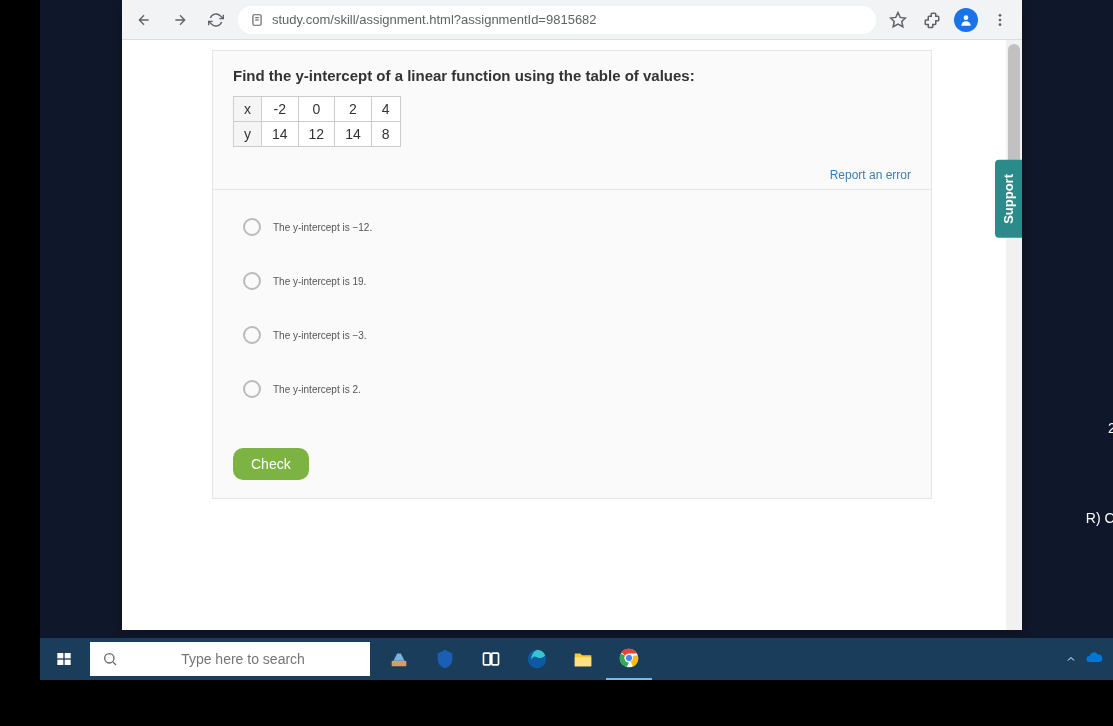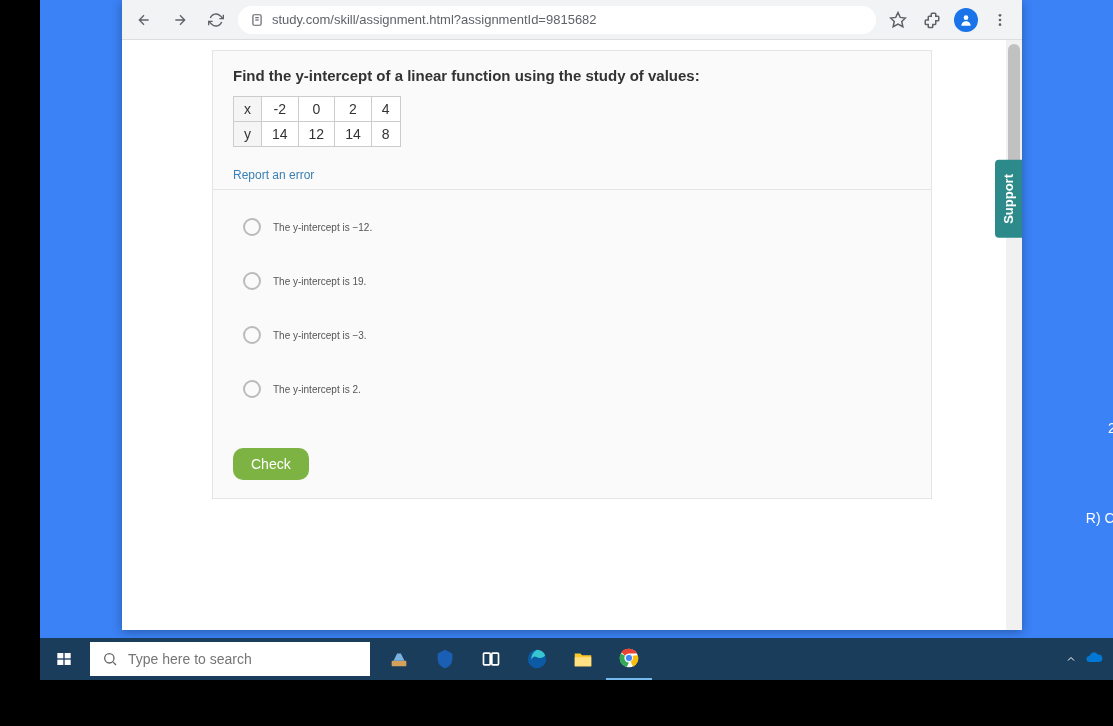--- a/index.html
+++ b/index.html
@@ -10,21 +10,21 @@
   height: 726px;
   overflow: hidden;
   position: relative;
 }
 .desktop {
   position: absolute;
   left: 40px;
   top: 0;
   width: 1073px;
   height: 680px;
-  background: #3b82f6;
+  background: #0f172a;
 }
 .browser-window {
   position: absolute;
   left: 82px;
   top: 0;
   width: 900px;
   height: 630px;
   background: #fff;
   box-shadow: 0 2px 10px rgba(0,0,0,0.3);
 }
@@ -117,21 +117,21 @@
   text-align: center;
   background: #fff;
   min-width: 28px;
   color: #333;
 }
 .data-table td.row-label {
   background: #f5f5f5;
   font-weight: normal;
 }
 .report-row {
-  text-align: left;
+  text-align: right;
   padding: 6px 20px 6px 20px;
 }
 .report-link {
   font-size: 12px;
   color: #3a7fb5;
   cursor: pointer;
 }
 .options {
   padding: 10px 20px 20px 20px;
   border-top: 1px solid #e5e5e5;
@@ -222,20 +222,21 @@
   padding: 0 12px;
   gap: 10px;
   margin-left: 2px;
 }
 .search-box input {
   border: none;
   outline: none;
   font-size: 14px;
   flex: 1;
   color: #666;
+  text-align: center;
 }
 .task-icons {
   display: flex;
   align-items: center;
   height: 100%;
   margin-left: 6px;
 }
 .task-icon {
   width: 46px;
   height: 42px;
@@ -328,21 +329,21 @@
               <circle cx="12" cy="12" r="2"></circle>
               <circle cx="12" cy="19" r="2"></circle>
             </svg>
         </div>
       </div>
     </div>
 
     <div class="content-area">
       <div class="question-panel">
         <div class="question-header">
-          <div class="question-text">Find the y-intercept of a linear function using the study of values:</div>
+          <div class="question-text">Find the y-intercept of a linear function using the table of values:</div>
           <table class="data-table">
             <tbody>
                 <tr>
               <td class="row-label">x</td>
               <td>-2</td>
               <td>0</td>
               <td>2</td>
               <td>4</td>
             </tr>
             <tr>

